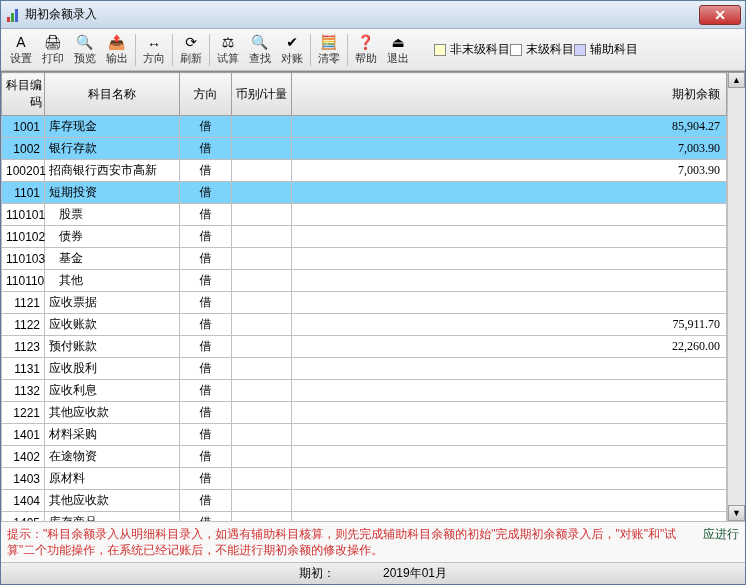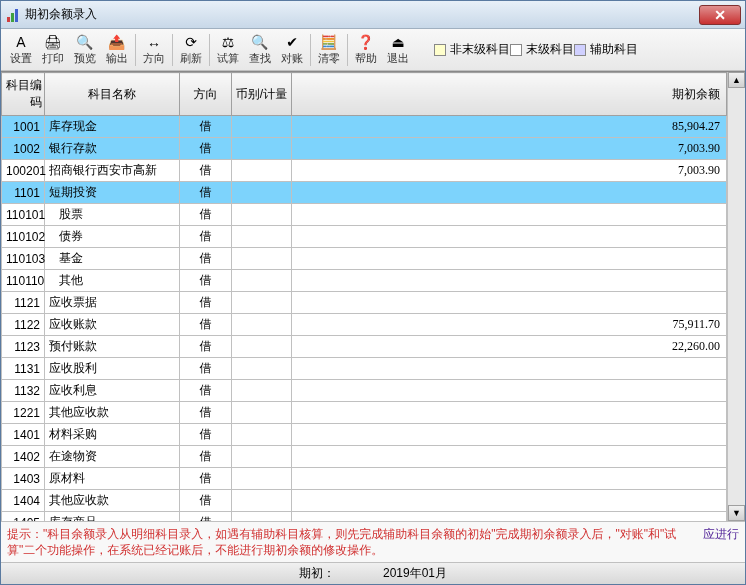--- a/index.html
+++ b/index.html
@@ -26,21 +26,21 @@
 .grid .col-name { width: 135px; }
 .grid .col-dir { width: 52px; text-align: center; }
 .grid .col-curr { width: 60px; }
 .grid .col-bal { text-align: right; padding-right: 6px; font-family: Liberation Serif, serif; }
 .grid .name-indent { padding-left: 14px; }
 .grid tr.hl td { background: #7dd3fc; }
 .vscroll { width: 18px; background: #e8e8e8; border-left: 1px solid #c0c0c0; position: relative; }
 .vscroll .sbtn { height: 16px; background: linear-gradient(#f0f0f0,#d0d0d0); border: 1px solid #a0a0a0; text-align: center; font-size: 9px; line-height: 14px; cursor: pointer; }
 .footer-hint { padding: 4px 6px; border-top: 1px solid #c0c0c0; background: #f8f8f8; font-size: 12px; line-height: 16px; display: flex; }
 .footer-hint .hint-red { color: #d03030; flex: 1; }
-.footer-hint .hint-blue { color: #4c1d95; margin-left: 20px; white-space: nowrap; }
+.footer-hint .hint-blue { color: #14532d; margin-left: 20px; white-space: nowrap; }
 .statusbar { height: 22px; background: linear-gradient(#f0f0f0,#d8d8d8); border-top: 1px solid #c0c0c0; display: flex; align-items: center; justify-content: center; font-size: 12px; gap: 48px; }
 </style>
 </head>
 <body>
 
 <div class="window">
   <div class="titlebar">
     <svg class="icon" viewBox="0 0 16 16">
         <rect x="2" y="10" width="3" height="5" fill="#d04040"></rect>
         <rect x="6" y="6" width="3" height="9" fill="#40a040"></rect>

